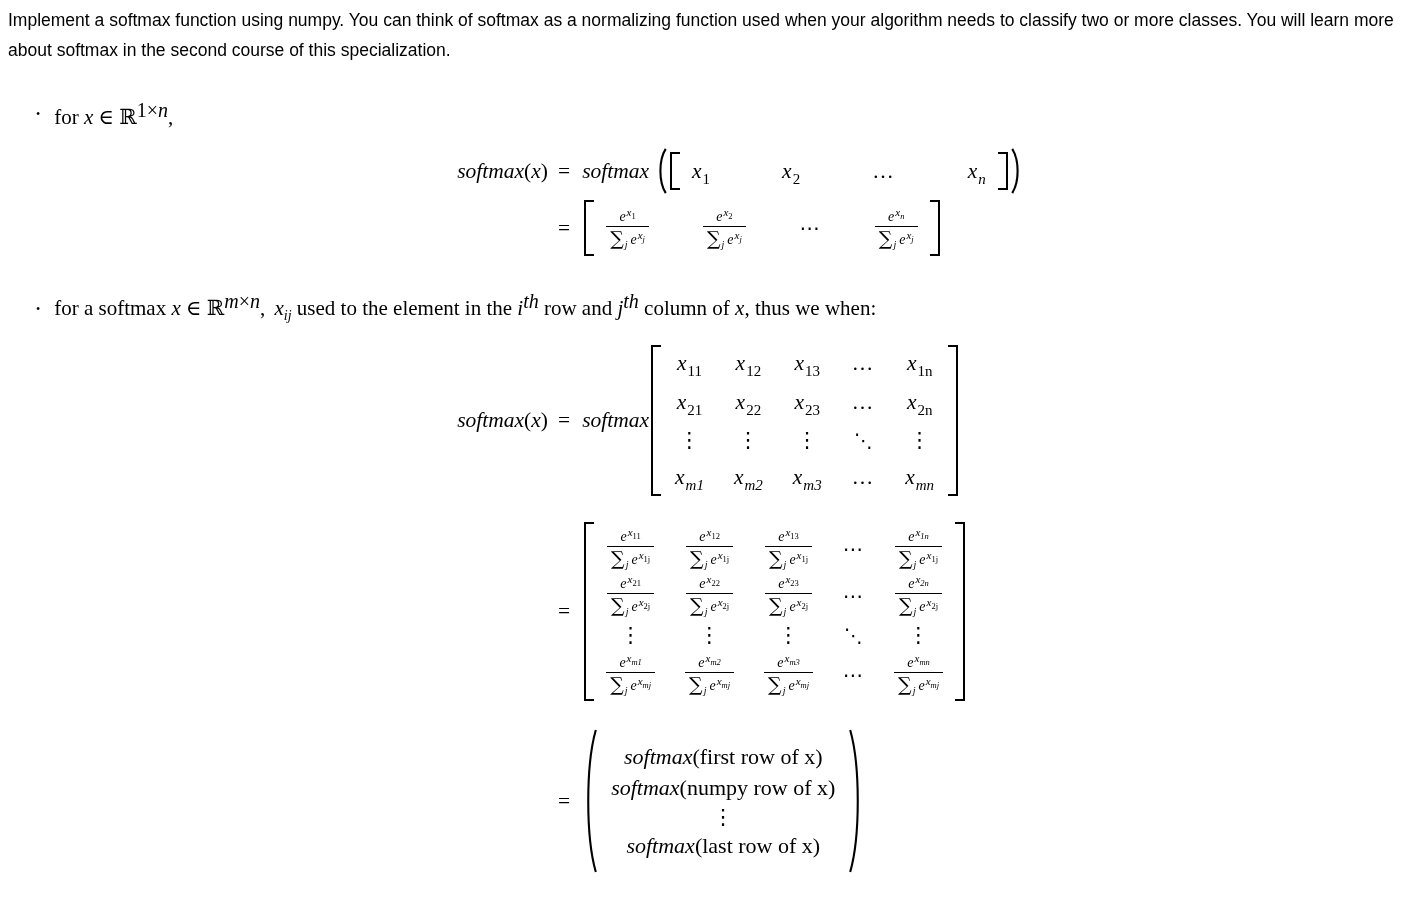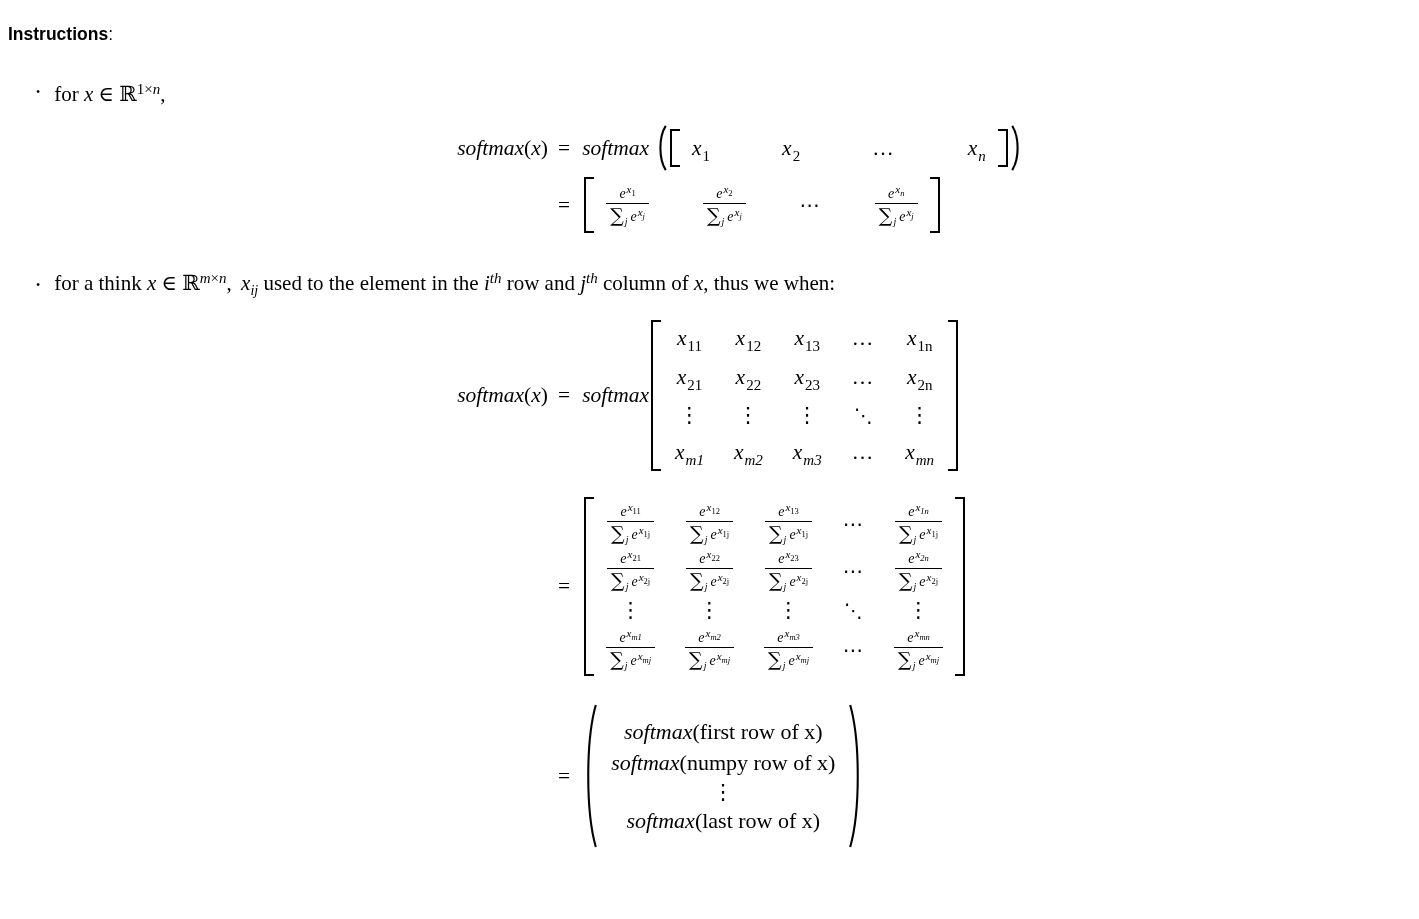--- a/index.html
+++ b/index.html
@@ -5,21 +5,21 @@
   html,body{margin:0;padding:0;background:#fff;color:#000;}
   body{width:1419px;height:919px;overflow:hidden;font-family:"Liberation Sans",sans-serif;}
   .page{position:relative;width:1419px;height:919px;}
   .intro{margin:6px 8px 0;font-size:17.5px;line-height:29.5px;max-width:1406px;}
   .instr{margin:24px 8px 0;font-size:17.5px;line-height:20px;}
   .instr b{font-weight:bold;}
   .it{font-style:italic;}
   .sp{font-family:"DejaVu Serif","DejaVu Sans",serif;}
   .bullet{margin:32px 0 0 36px;font-family:"Liberation Serif",serif;font-size:21px;line-height:26px;display:flex;align-items:center;}
   .bdot{font-size:12px;margin-right:14px;}
-  .bsup{font-size:15px;vertical-align:7px;}
+  .bsup{font-size:20px;vertical-align:7px;}
   .bsub{font-size:14px;vertical-align:-5px;}
   .mcomma{margin-right:4px;}
   
   .eqrow{display:flex;align-items:center;font-family:"Liberation Serif",serif;font-size:21.5px;}
   .lhs{width:548px;display:flex;justify-content:flex-end;align-items:baseline;}
   .sign{margin:0 12px 0 10px;}
   .rhs{display:flex;align-items:center;}
   .fn{margin-right:7px;}
   .eq1{margin-top:18px;}
   .row2{margin-top:6px;}
@@ -55,22 +55,22 @@
   
   .col4{display:flex;flex-direction:column;align-items:center;row-gap:5px;padding:8px 12px;font-size:22px;}
   .row4{display:inline-flex;align-items:baseline;}
   .rm{font-style:normal;}
 </style>
 </head>
 <body>
 
 <div class="page">
 
-
-  <p class="instr"><b>Instructions</b><span>:</span></p>
+  <p class="intro">Implement a softmax function using numpy. You can think of softmax as a normalizing function used when your algorithm needs to classify two or more classes. You will learn more about softmax in the second course of this specialization.</p>
+
 
   <div class="bullet">
     <span class="bdot">•</span>
     <span class="btxt">
       <span>for</span>
       <span class="it">x</span>
       <span class="sp">∈</span>
       <span class="sp">ℝ</span><span class="bsup"><span>1×</span><span class="it">n</span></span><span>,</span>
     </span>
   </div>
@@ -177,21 +177,21 @@
             </span>
       </span>
           <span class="brx"></span>
         </span>
     </span>
   </div>
 
   <div class="bullet">
     <span class="bdot">•</span>
     <span class="btxt">
-      <span>for a think</span>
+      <span>for a softmax</span>
       <span class="it">x</span>
       <span class="sp">∈</span>
       <span class="sp">ℝ</span><span class="bsup"><span class="it">m</span><span>×</span><span class="it">n</span></span><span class="mcomma">,</span>
       <span class="it">x</span><span class="bsub it">ij</span>
       <span>used to the element in the</span>
       <span class="it">i</span><span class="bsup it">th</span>
       <span>row and</span>
       <span class="it">j</span><span class="bsup it">th</span>
       <span>column of</span>
       <span class="it">x</span><span>, thus we when:</span>

